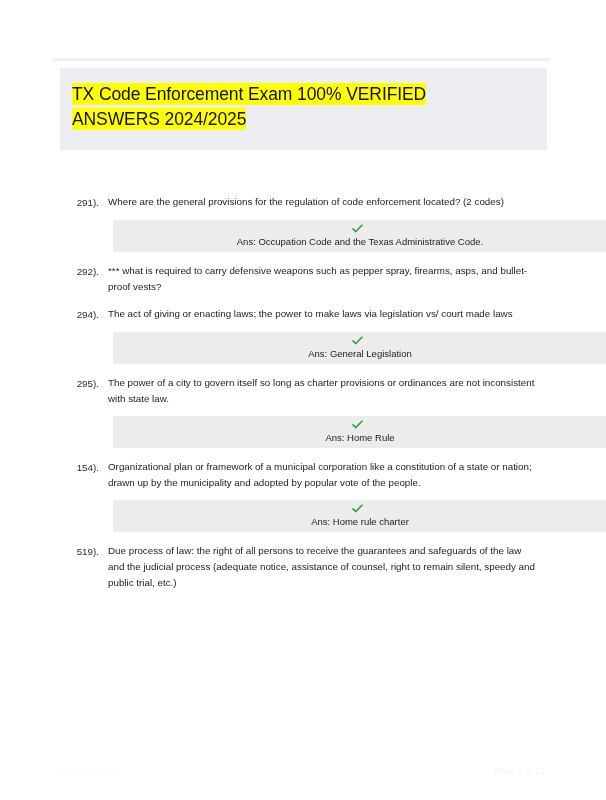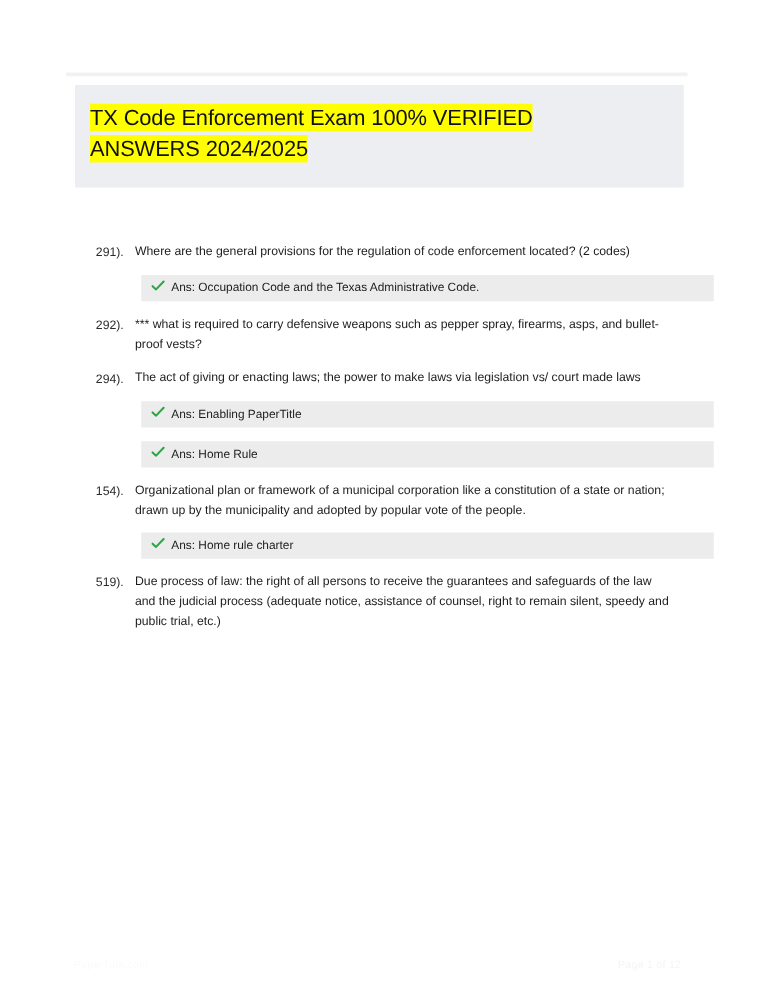--- a/index.html
+++ b/index.html
@@ -76,26 +76,27 @@
     flex:1 1 auto;
     padding-right:18px;
     font-size:9.8px;
     line-height:16px;
     color:#1c1c1c;
   }
 
   .ans-bar {
     margin-left:60px;
     margin-top:9px;
-    width:458px;
+    width:494px;
     min-height:21px;
     background:#ececec;
     display:flex;
-    align-items:flex-start;
+    align-items:center;
     padding:3px 8px;
+    flex-direction:column;
   }
   .check-icon {
     flex:0 0 auto;
     width:11px; height:11px;
     margin-right:5px;
     display:block;
   }
   .ans-text {
     font-size:9.5px;
     line-height:15px;
@@ -158,24 +159,28 @@
       </div>
       <div class="qa-block">
         <div class="qa-head">
           <div class="q-num">294).</div>
           <div class="q-text">The act of giving or enacting laws; the power to make laws via legislation vs/ court made laws</div>
         </div>
         <div class="ans-bar">
           <svg class="check-icon" viewBox="0 0 16 16">
             <path d="M1.5 8.6 L5.6 12.4 L14.4 3.2" fill="none" stroke="#2aa745" stroke-width="2.4" stroke-linecap="round" stroke-linejoin="round"></path>
           </svg>
-          <span class="ans-text">Ans: Enabling PaperTitle</span>
-        </div>
-      </div>
-      <div class="qa-block">
+          <span class="ans-text">Ans: General Legislation</span>
+        </div>
+      </div>
+      <div class="qa-block">
+        <div class="qa-head">
+          <div class="q-num">295).</div>
+          <div class="q-text">The power of a city to govern itself so long as charter provisions or ordinances are not inconsistent with state law.</div>
+        </div>
         <div class="ans-bar">
           <svg class="check-icon" viewBox="0 0 16 16">
             <path d="M1.5 8.6 L5.6 12.4 L14.4 3.2" fill="none" stroke="#2aa745" stroke-width="2.4" stroke-linecap="round" stroke-linejoin="round"></path>
           </svg>
           <span class="ans-text">Ans: Home Rule</span>
         </div>
       </div>
       <div class="qa-block">
         <div class="qa-head">
           <div class="q-num">154).</div>

